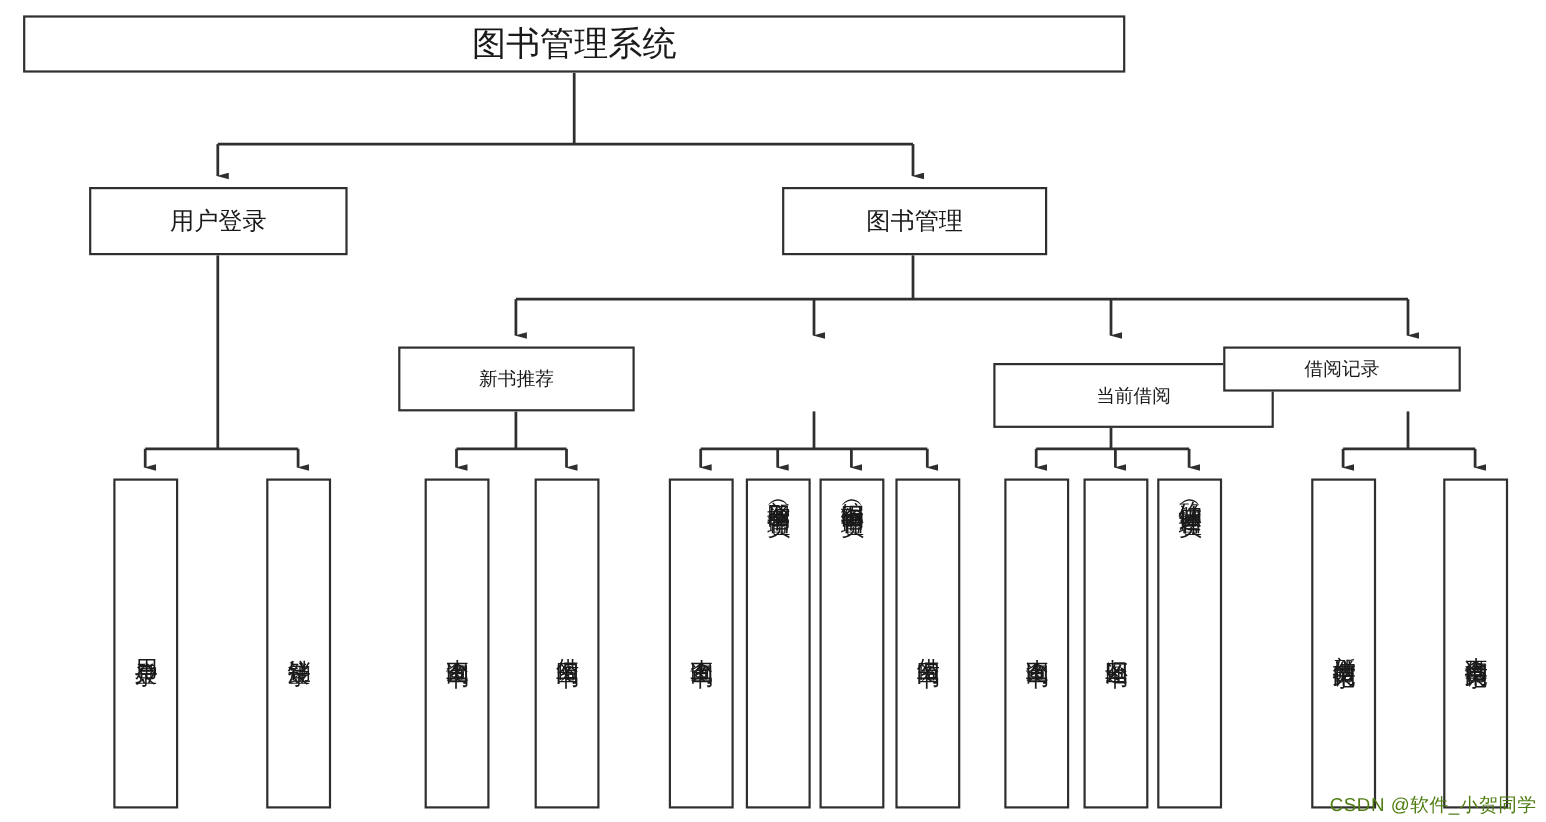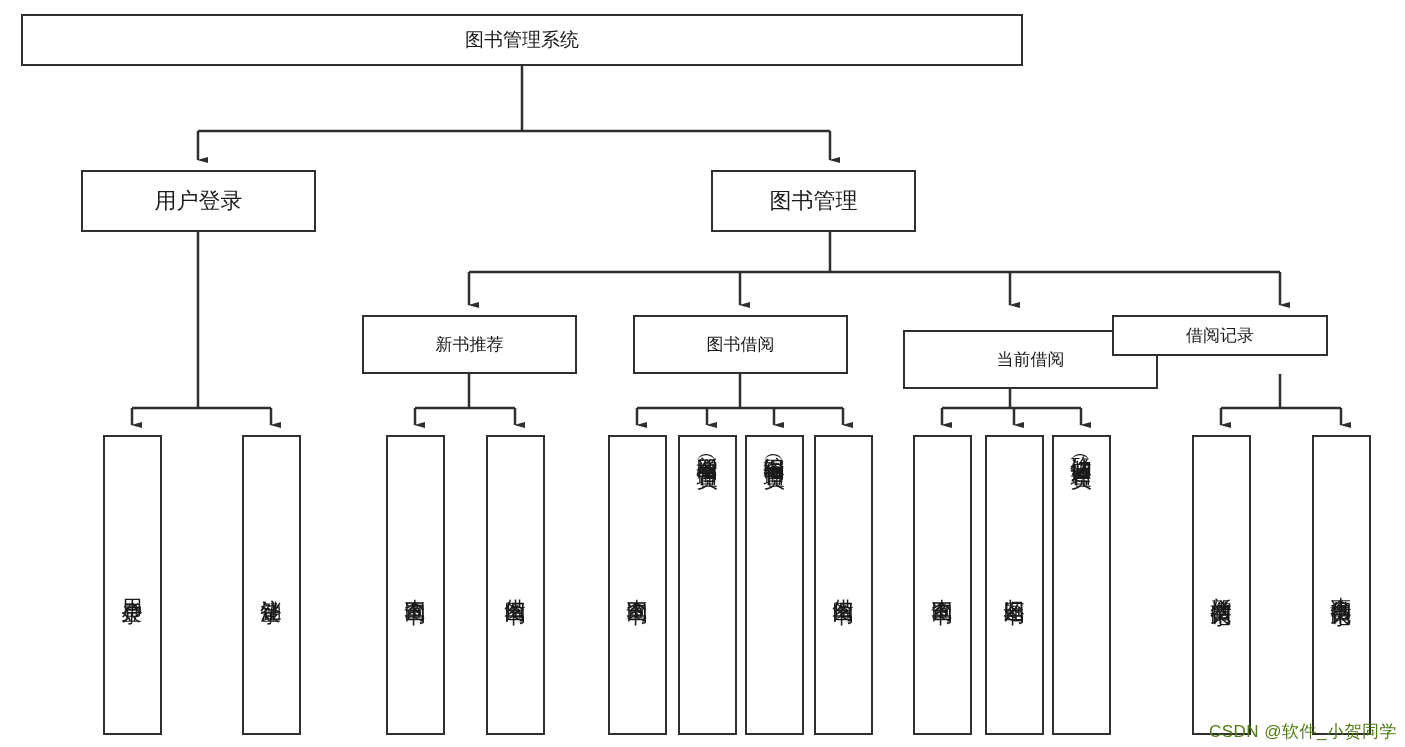--- a/index.html
+++ b/index.html
@@ -30,21 +30,21 @@
   .node {
     position: absolute;
     border: 2px solid #2f2f2f;
     background: #ffffff;
     display: flex;
     align-items: center;
     justify-content: center;
     color: #1a1a1a;
   }
   .node.root {
-    font-size: 19px;
+    font-size: 31px;
   }
   .node.l2 {
     font-size: 22px;
   }
   .node.l3 {
     font-size: 17px;
   }
   .node.leaf {
     font-size: 21px;
     align-items: flex-start;
@@ -124,29 +124,26 @@
     </g>
   </svg>
 
   <div class="node root" style="left:21px;top:14px;width:1002px;height:52px;">
     <span>图书管理系统</span>
   </div>
 
   <div class="node l2" style="left:81px;top:170px;width:235px;height:62px;">
     <span>用户登录</span>
   </div>
-  <div class="node l2" style="left:711px;top:170px;width:205px;height:62px;">
+  <div class="node l2" style="left:711px;top:170px;width:241px;height:62px;">
     <span>图书管理</span>
   </div>
 
   <div class="node l3" style="left:362px;top:315px;width:215px;height:59px;">
     <span>新书推荐</span>
-  </div>
-  <div class="node l3" style="left:633px;top:315px;width:215px;height:59px;">
-    <span>图书借阅</span>
   </div>
   <div class="node l3" style="left:903px;top:330px;width:255px;height:59px;">
     <span>当前借阅</span>
   </div>
   <div class="node l3" style="left:1112px;top:315px;width:216px;height:41px;">
     <span>借阅记录</span>
   </div>
 
   <div class="node leaf leaf-mid" style="left:103px;top:435px;width:59px;height:300px;">
     <span class="vtext">用户登录</span>

